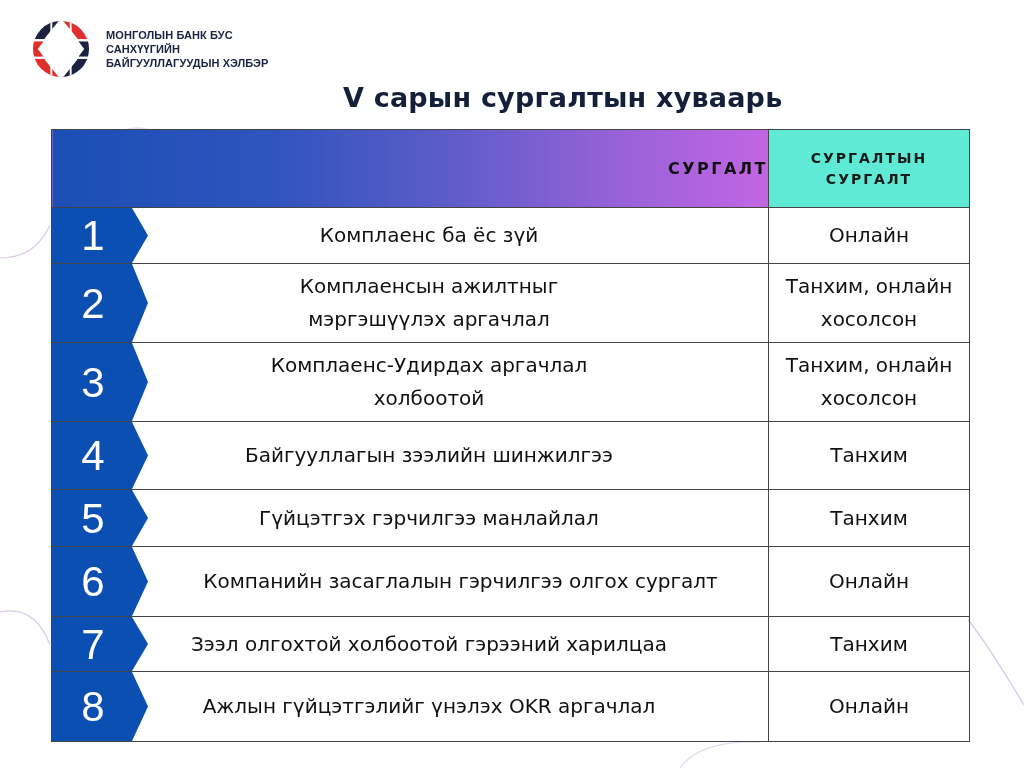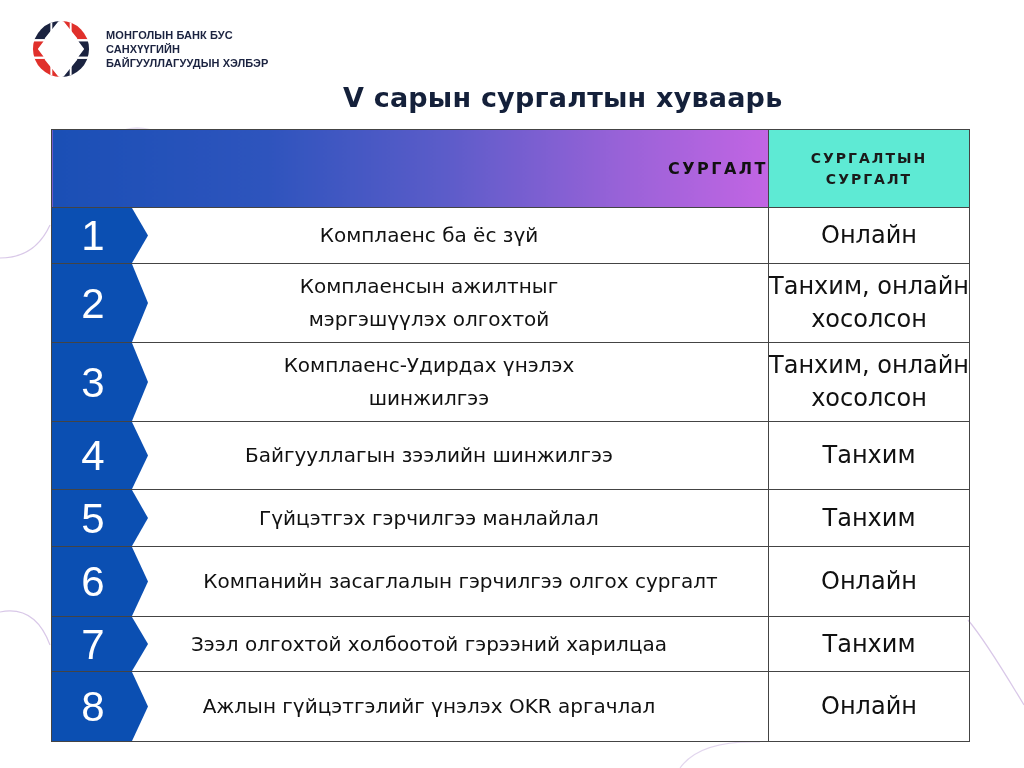--- a/index.html
+++ b/index.html
@@ -28,21 +28,21 @@
     background:linear-gradient(90deg,#1a4fb5 0%,#2e54bd 30%,#5c5cc9 55%,#9a62d8 80%,#c265e3 100%);
     color:#111; font-weight:bold; font-size:16px; letter-spacing:2.5px; text-align:right;
     border-color:#222;
   }
   th.h-main span { display:inline-block; padding-left:8px; }
   th.h-form {
     width:200px; background:#5eead4; color:#1a1a1a; font-weight:bold; font-size:14px;
     letter-spacing:2px; line-height:21px; text-align:center; border-color:#222;
   }
   td.c-name { position:relative; font-size:20px; text-align:center; line-height:33px; }
-  td.c-form { font-size:24px; text-align:center; line-height:33px; }
+  td.c-form { font-size:20px; text-align:center; line-height:33px; }
   .num {
     position:absolute; left:0; top:0; bottom:0; width:96px; background:#0b4fb2;
     clip-path:polygon(0 0,80px 0,96px 50%,80px 100%,0 100%);
     color:#fff; font-family:"Liberation Sans", sans-serif; font-size:42px;
     display:flex; align-items:center; justify-content:center; padding-right:14px; box-sizing:border-box;
   }
   .name-text { display:block; padding-left:44px; padding-right:6px; }
 </style>
 </head>
 <body>
@@ -99,32 +99,32 @@
       <td class="c-name">
         <div class="num">1</div>
         <span class="name-text">Комплаенс ба ёс зүй</span>
       </td>
       <td class="c-form"><span>Онлайн</span></td>
     </tr>
     <tr style="height:79px">
       <td class="c-name">
         <div class="num">2</div>
         <span class="name-text">Комплаенсын ажилтныг</span>
-        <span class="name-text">мэргэшүүлэх олгохтой</span>
+        <span class="name-text">мэргэшүүлэх аргачлал</span>
       </td>
       <td class="c-form">
         <div>Танхим, онлайн</div>
         <div>хосолсон</div>
       </td>
     </tr>
     <tr style="height:79px">
       <td class="c-name">
         <div class="num">3</div>
-        <span class="name-text">Комплаенс-Удирдах үнэлэх</span>
-        <span class="name-text">шинжилгээ</span>
+        <span class="name-text">Комплаенс-Удирдах аргачлал</span>
+        <span class="name-text">холбоотой</span>
       </td>
       <td class="c-form">
         <div>Танхим, онлайн</div>
         <div>хосолсон</div>
       </td>
     </tr>
     <tr style="height:68px">
       <td class="c-name">
         <div class="num">4</div>
         <span class="name-text">Байгууллагын зээлийн шинжилгээ</span>

